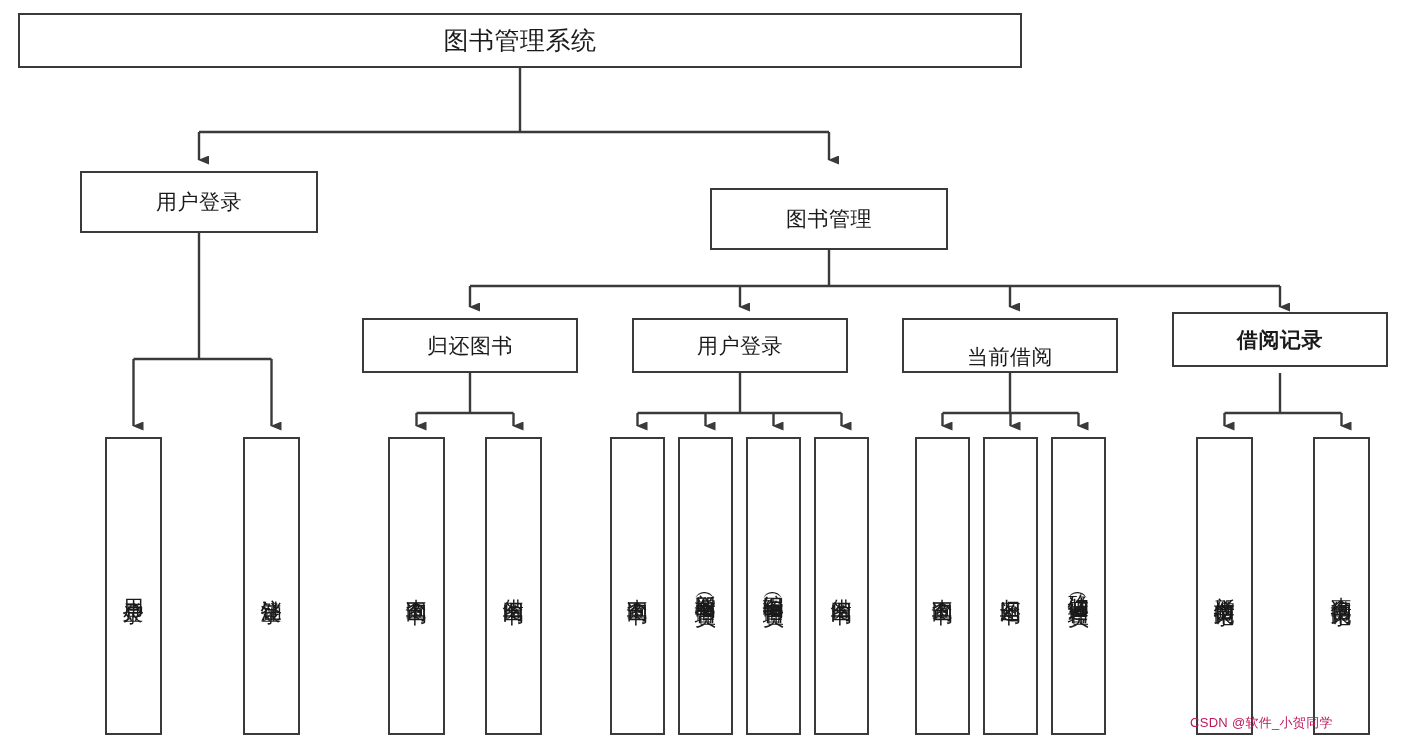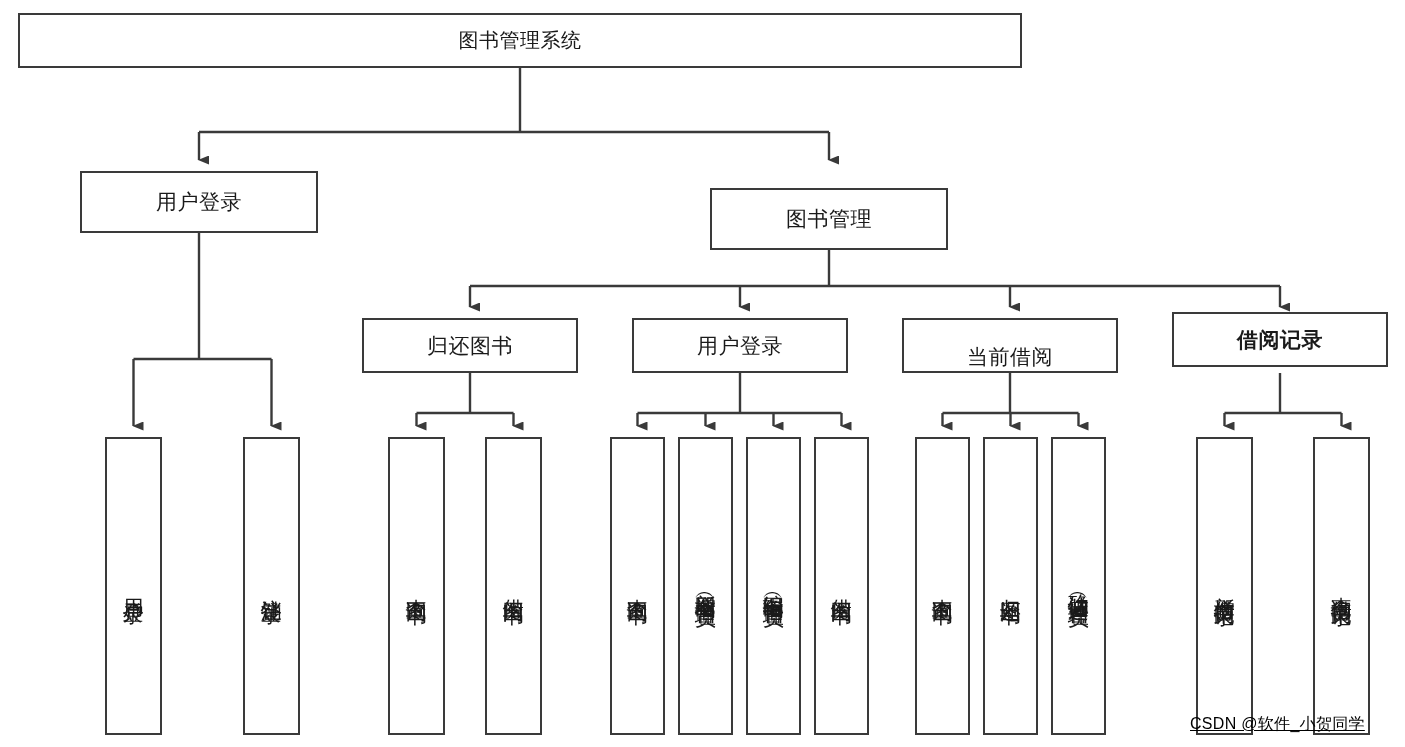--- a/index.html
+++ b/index.html
@@ -34,44 +34,43 @@
     display: flex;
     align-items: center;
     justify-content: center;
     color: #1a1a1a;
   }
   .node.horizontal {
     font-size: 21px;
     letter-spacing: 0.5px;
   }
   .node.root {
-    font-size: 20px;
+    font-size: 25px;
   }
   .node.vertical {
     writing-mode: vertical-rl;
     text-orientation: upright;
     font-size: 21px;
     line-height: 1.32;
     letter-spacing: 2px;
     padding: 6px 0;
     white-space: nowrap;
   }
   .node .node-label {
     display: block;
   }
   .watermark {
     position: absolute;
     left: 1190px;
     top: 714px;
-    font-size: 16px;
-    color: #000000;
+    font-size: 13px;
+    color: #be185d;
     white-space: nowrap;
     font-family: "Liberation Sans", "DejaVu Sans", sans-serif;
     letter-spacing: 0.3px;
-    text-decoration: underline;
   }
 </style>
 </head>
 <body>
 
 <div id="diagram-root">
 
   <svg id="edge-layer" viewBox="0 0 1405 747" width="1405" height="747" xmlns="http://www.w3.org/2000/svg">
     <defs>
       <marker id="arrowhead" markerWidth="9" markerHeight="11" refX="4.5" refY="10" orient="auto" markerUnits="userSpaceOnUse">

